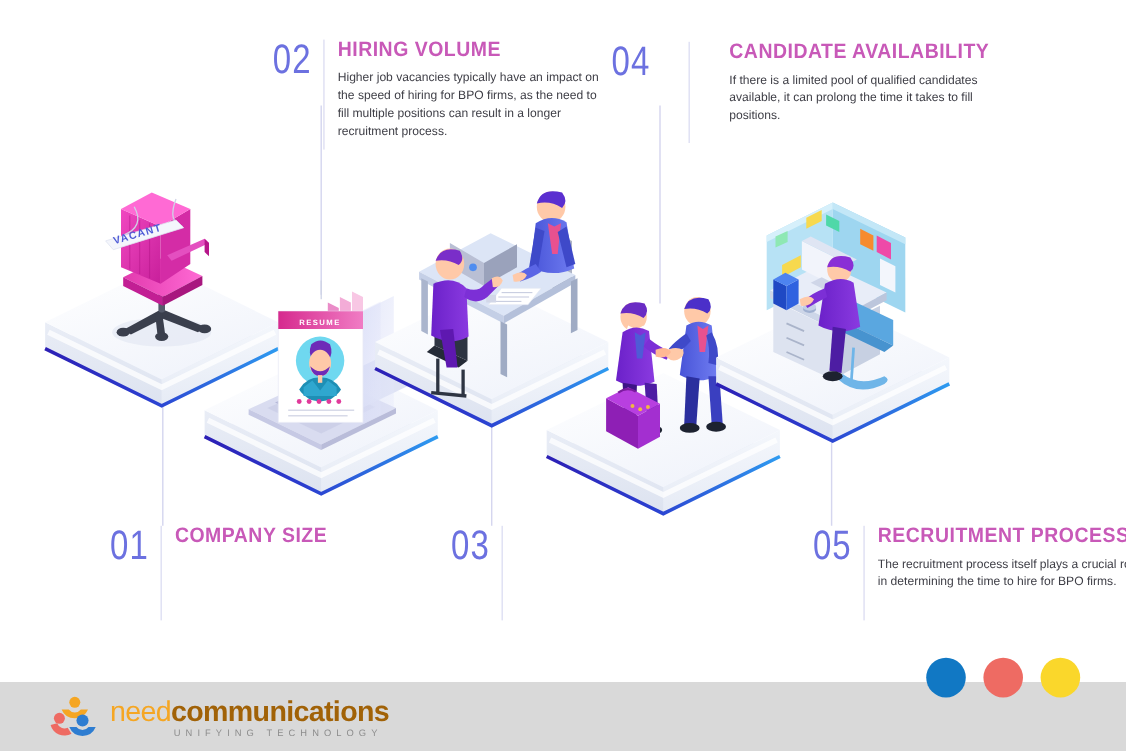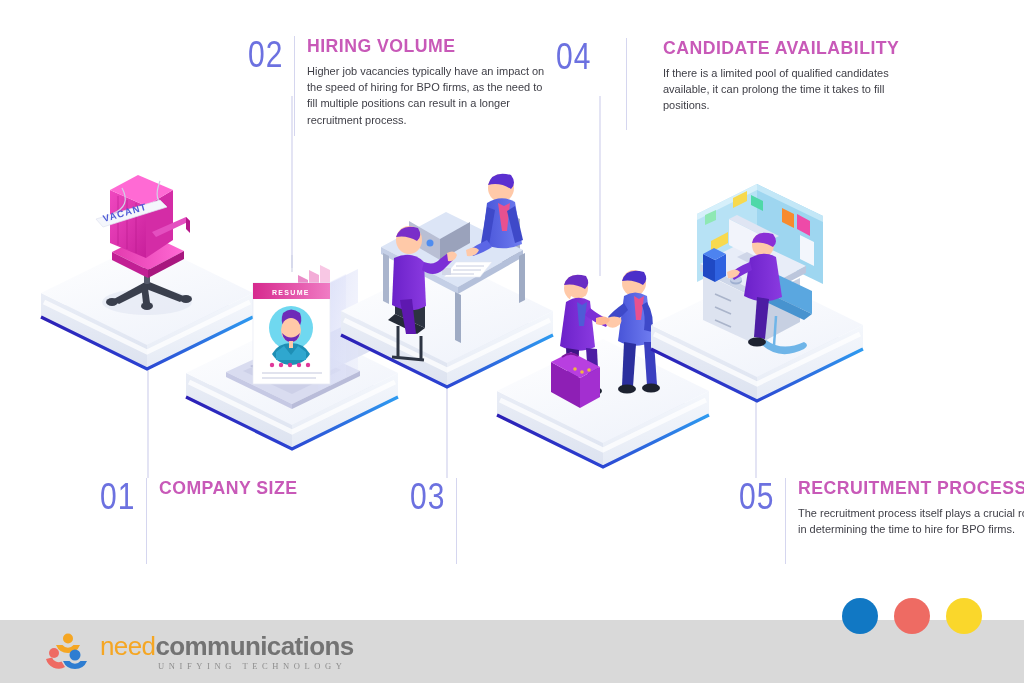--- a/index.html
+++ b/index.html
@@ -50,22 +50,22 @@
   
   #footer {
     position:absolute; left:0; bottom:0; width:1024px; height:63px;
     background:#d9d9d9;
   }
   #logo { position:absolute; left:45px; top:632px; display:flex; align-items:center; }
   #logomark { width:46px; height:40px; margin-right:9px; }
   .logotext { line-height:1; }
   .lt1 { font-size:26px; font-weight:400; letter-spacing:-.6px; }
   .lt-unity { color:#F5A623; }
-  .lt-comm  { color:#737373; font-weight:600; }
-  .lt2 { font-size:8.5px; letter-spacing:4.6px; color:#8d8d8d; margin-top:3px; padding-left:58px;font-family:Liberation Serif, serif;}
+  .lt-comm  { color:#a16207; font-weight:600; }
+  .lt2 { font-size:8.5px; letter-spacing:4.6px; color:#8d8d8d; margin-top:3px; padding-left:58px;}
   #dots { position:absolute; right:42px; top:598px; display:flex; gap:16px; }
   .dot { width:36px; height:36px; border-radius:50%; }
 </style>
 </head>
 <body>
 
 <svg id="canvas" viewBox="0 0 1024 683">
   <defs>
     <linearGradient id="plinthEdge" x1="0" y1="0" x2="1" y2="0">
       <stop offset="0" stop-color="#2c1fb5"></stop>

